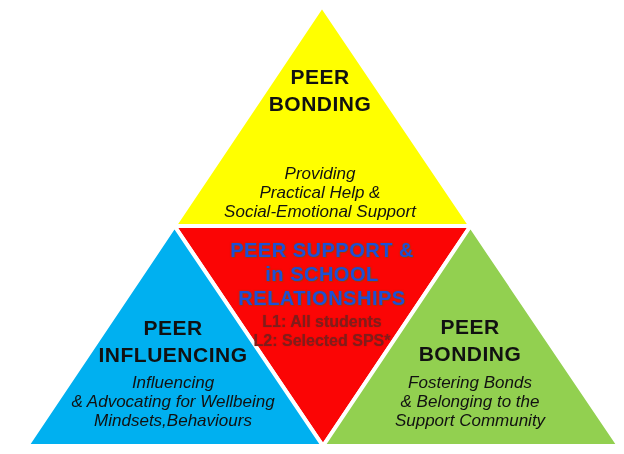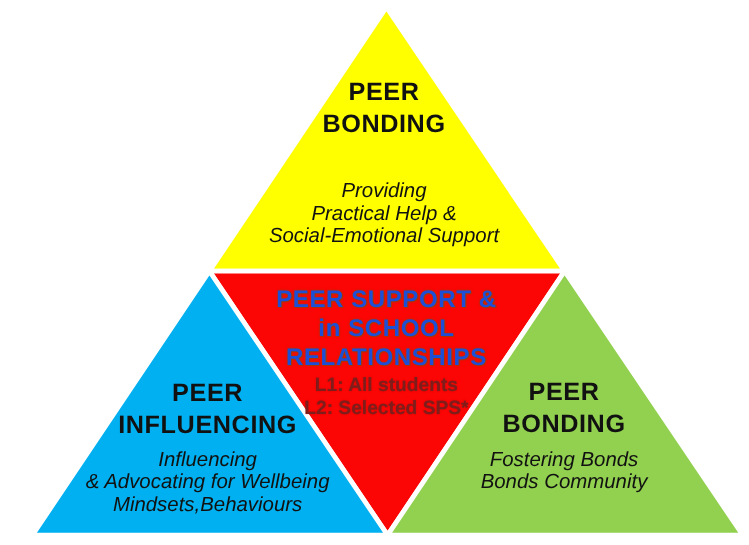--- a/index.html
+++ b/index.html
@@ -64,21 +64,21 @@
     <polygon points="322,6 174.5,226 470.5,226" stroke="#ffffff" stroke-width="4" stroke-linejoin="round" fill="#FFFF00"></polygon>
     <polygon points="174.5,226 470.5,226 323,446" stroke="#ffffff" stroke-width="4" stroke-linejoin="round" fill="#FB0505"></polygon>
     <polygon points="27,446 174.5,226 323,446" stroke="#ffffff" stroke-width="4" stroke-linejoin="round" fill="#00B0F0"></polygon>
     <polygon points="323,446 470.5,226 619,446" stroke="#ffffff" stroke-width="4" stroke-linejoin="round" fill="#92D050"></polygon>
   </svg>
 
   <div class="txt title" style="left:320px; top:63px">
     <div>PEER</div>
     <div>BONDING</div>
   </div>
-  <div class="txt subtitle" style="left:320px; top:149px">
+  <div class="txt subtitle" style="left:320px; top:164px">
     <div>Providing</div>
     <div>Practical Help &amp;</div>
     <div>Social-Emotional Support</div>
   </div>
 
   <div class="txt red-title" style="left:322px; top:238px">
     <div>PEER SUPPORT &amp;</div>
     <div>in SCHOOL</div>
     <div>RELATIONSHIPS</div>
   </div>
@@ -96,16 +96,17 @@
     <div>&amp; Advocating for Wellbeing</div>
     <div>Mindsets,Behaviours</div>
   </div>
 
   <div class="txt title" style="left:470px; top:313px">
     <div>PEER</div>
     <div>BONDING</div>
   </div>
   <div class="txt subtitle" style="left:470px; top:373px">
     <div>Fostering Bonds</div>
-    <div>Bonds Community</div>
+    <div>&amp; Belonging to the</div>
+    <div>Support Community</div>
   </div>
 
 </div>
 
 </body></html>

